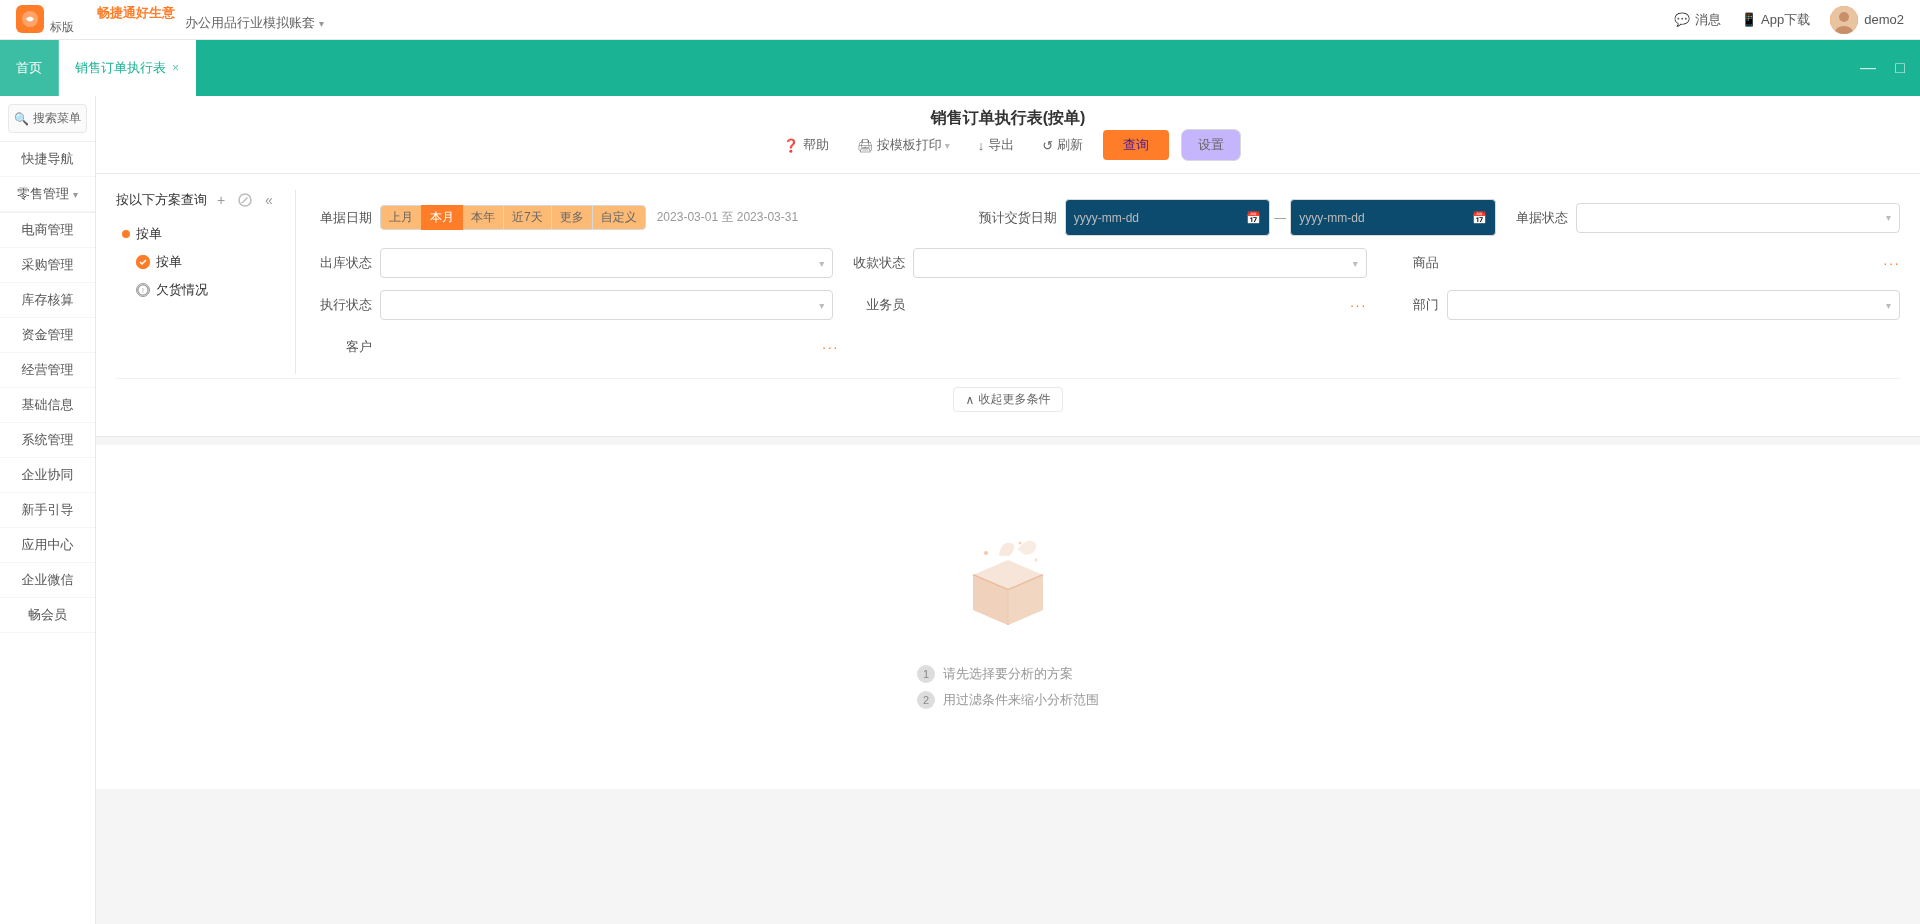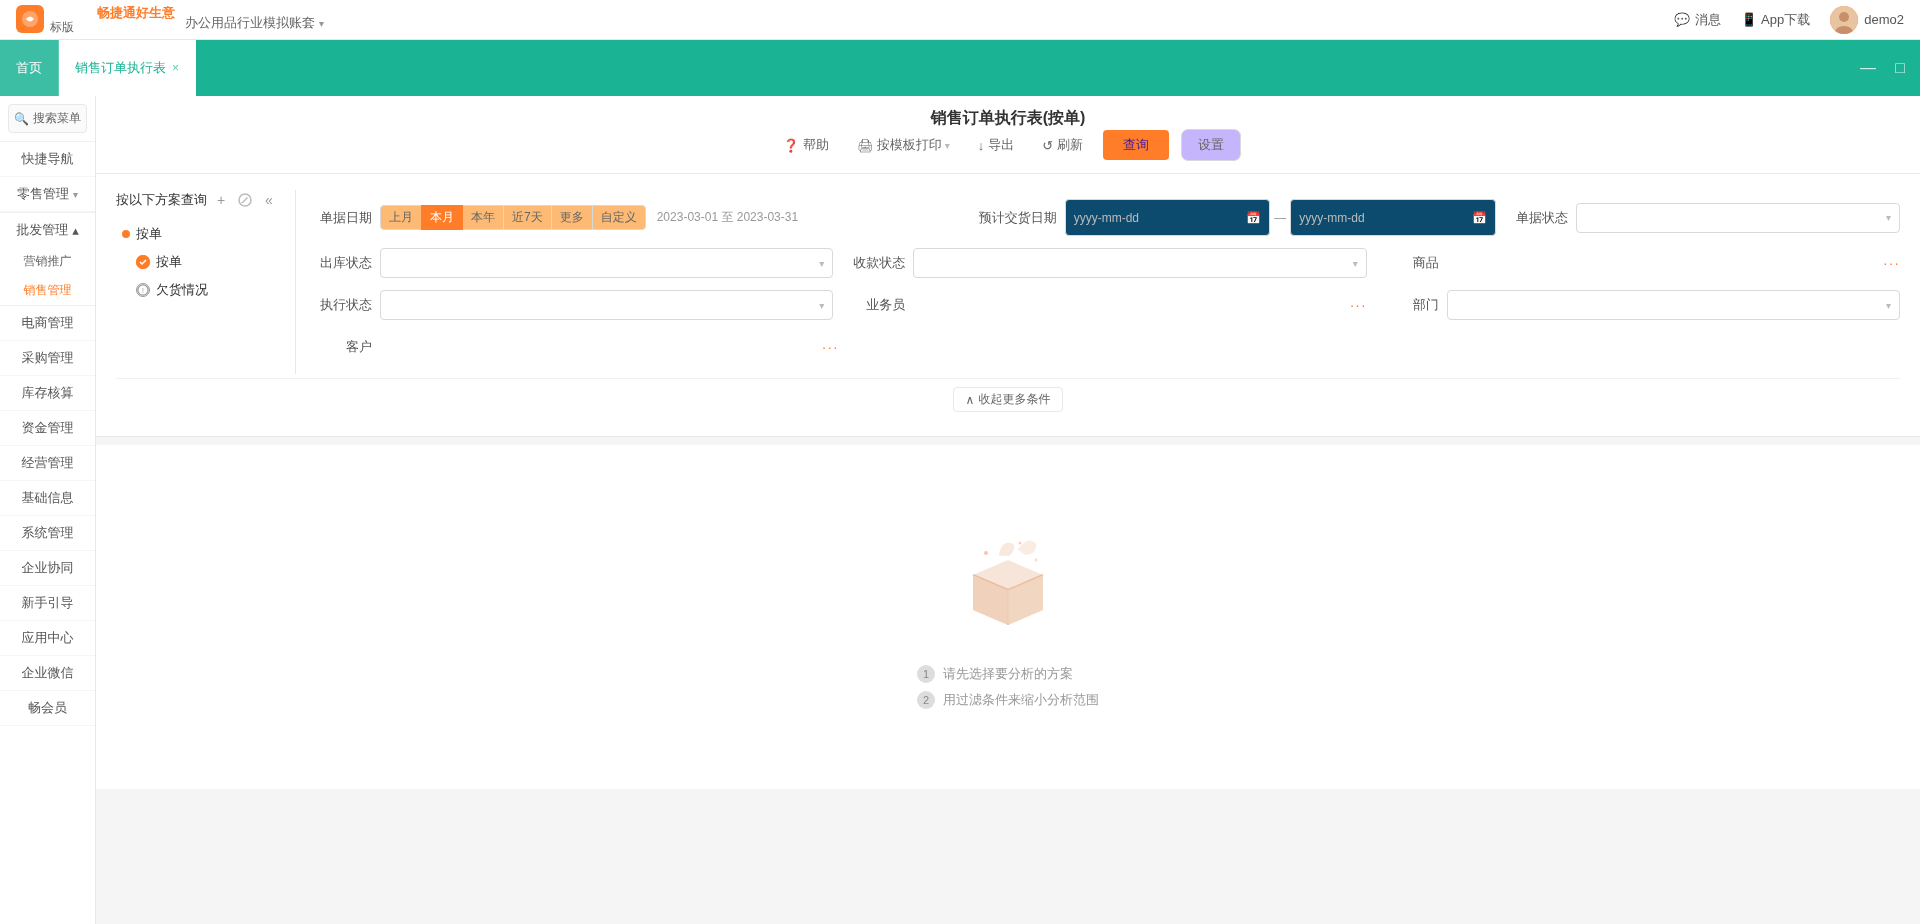--- a/index.html
+++ b/index.html
@@ -622,32 +622,20 @@
       <span>快捷导航</span>
     </div>
 
     <div class="sidebar-section">
       <div class="sidebar-nav-item has-arrow">
         <span>零售管理</span>
         <span class="arrow">▾</span>
       </div>
     </div>
 
-    <div class="sidebar-section">
-      <div class="sidebar-section-header">
-        <span>批发管理</span>
-        <span class="arrow">▴</span>
-      </div>
-      <div class="sidebar-sub-item">
-        <span>营销推广</span>
-      </div>
-      <div class="sidebar-sub-item active">
-        <span>销售管理</span>
-      </div>
-    </div>
 
     <div class="sidebar-nav-item">
       <span>电商管理</span>
     </div>
     <div class="sidebar-nav-item">
       <span>采购管理</span>
     </div>
     <div class="sidebar-nav-item">
       <span>库存核算</span>
     </div>

